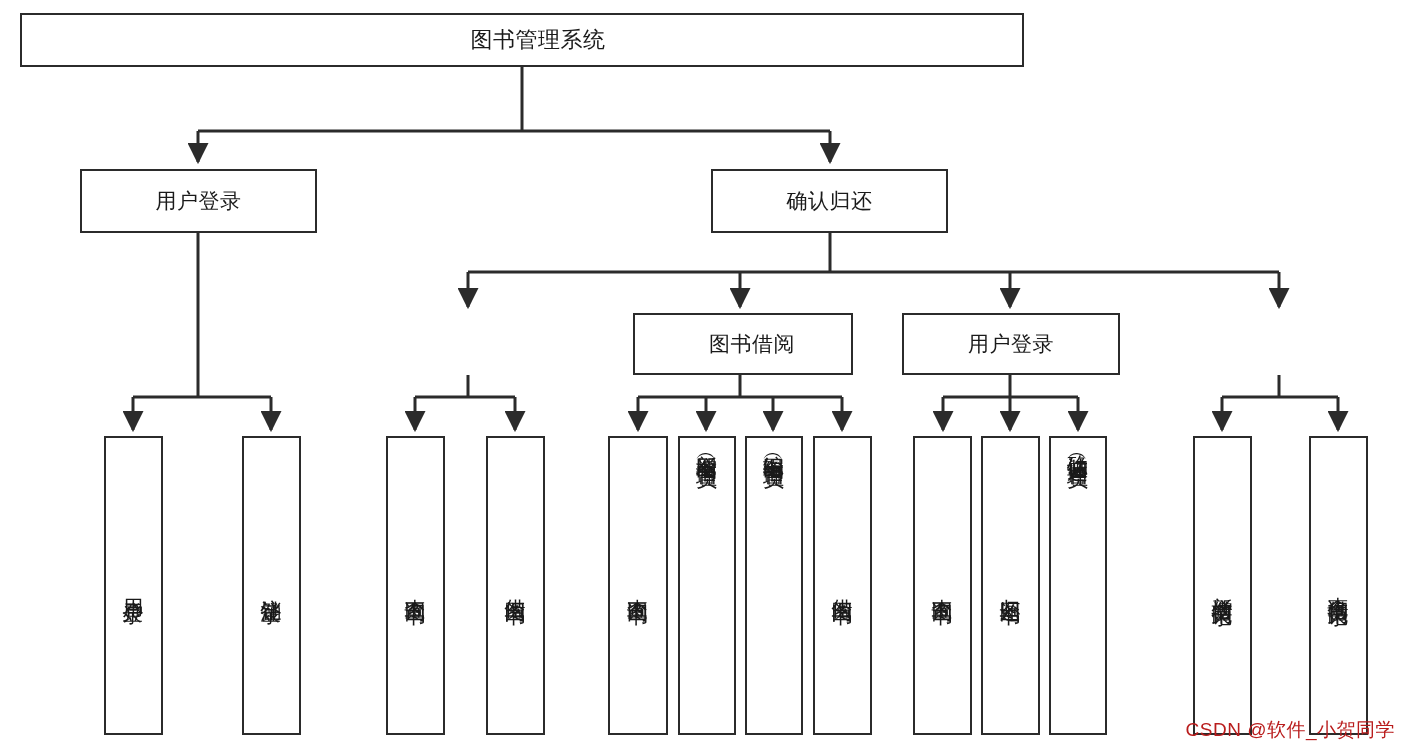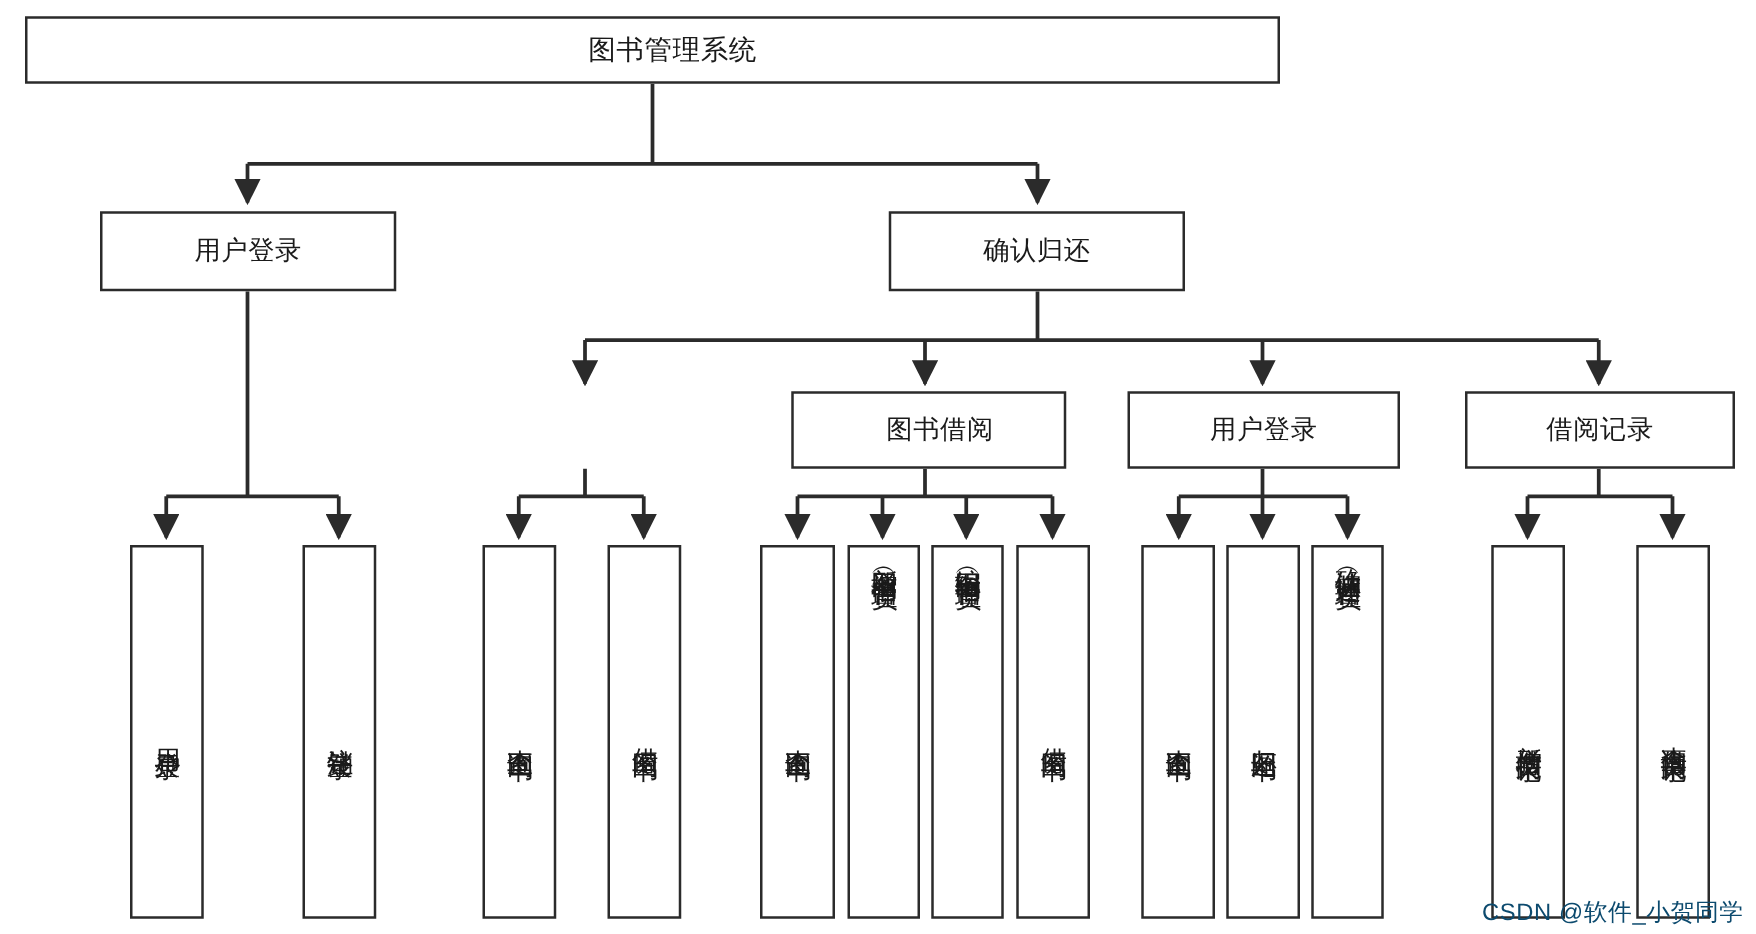--- a/index.html
+++ b/index.html
@@ -64,21 +64,21 @@
     margin: 0 auto;
   }
   .node.vert.top .label {
     align-self: flex-start;
   }
   .watermark {
     position: absolute;
     right: 10px;
     bottom: 4px;
     font-size: 19px;
-    color: #0c4a6e;
+    color: #b91c1c;
     letter-spacing: 0.5px;
     white-space: nowrap;
   }
 </style>
 </head>
 <body>
 
 <div id="diagram">
 
   <svg id="connectors" viewBox="0 0 1405 747" xmlns="http://www.w3.org/2000/svg">
@@ -143,23 +143,20 @@
   <div class="node horiz" style="left:711px; top:169px; width:237px; height:64px;">
     <span class="label">确认归还</span>
   </div>
 
   <div class="node horiz" style="left:633px; top:313px; width:220px; height:62px;padding-left:18px;">
     <span class="label">图书借阅</span>
   </div>
   <div class="node horiz" style="left:902px; top:313px; width:218px; height:62px;">
     <span class="label">用户登录</span>
   </div>
-  <div class="node horiz" style="left:1172px; top:313px; width:216px; height:62px;">
-    <span class="label">借阅记录</span>
-  </div>
 
   <div class="node vert" style="left:104px; top:436px; width:59px; height:299px; justify-content:center; align-items:center;">
     <span class="label">用户登录</span>
   </div>
   <div class="node vert" style="left:242px; top:436px; width:59px; height:299px; justify-content:center; align-items:center;">
     <span class="label">注销登录</span>
   </div>
 
   <div class="node vert" style="left:386px; top:436px; width:59px; height:299px; justify-content:center; align-items:center;">
     <span class="label">查询图书</span>

